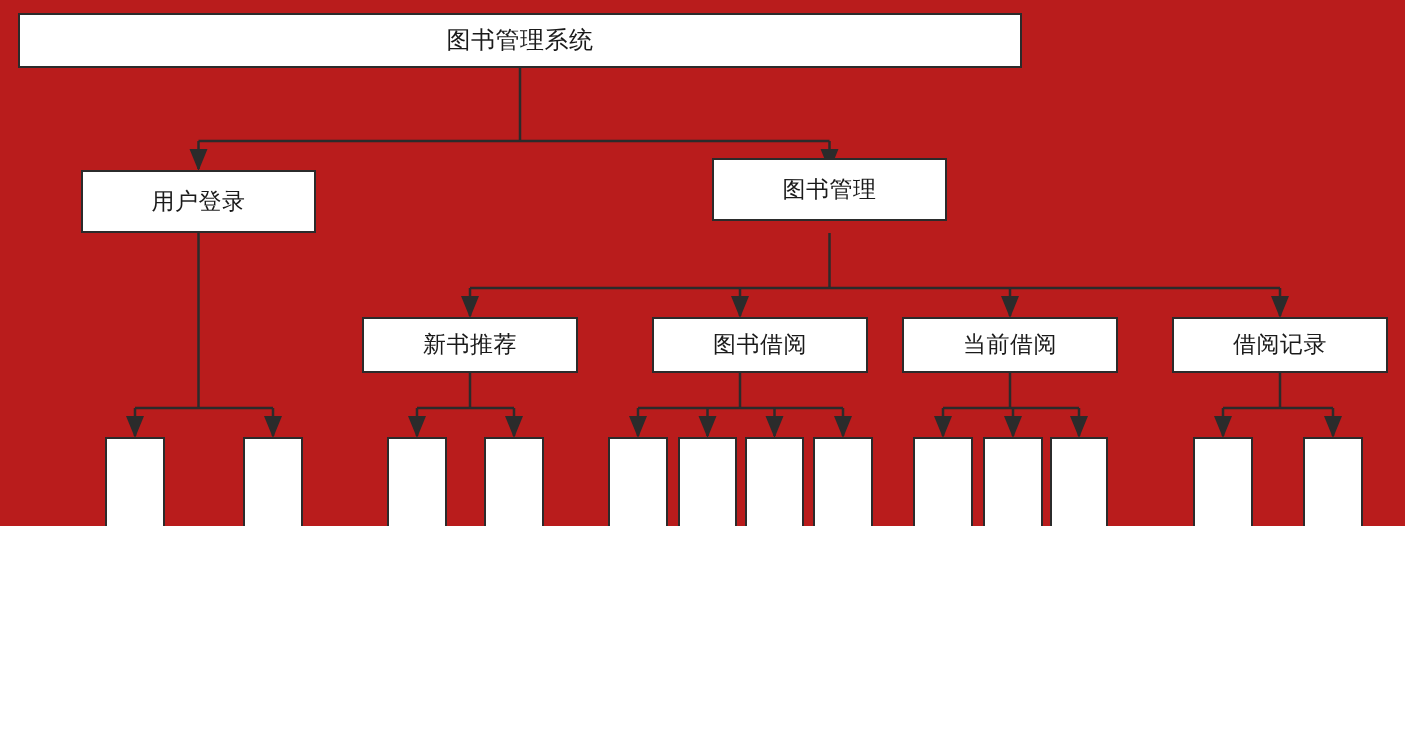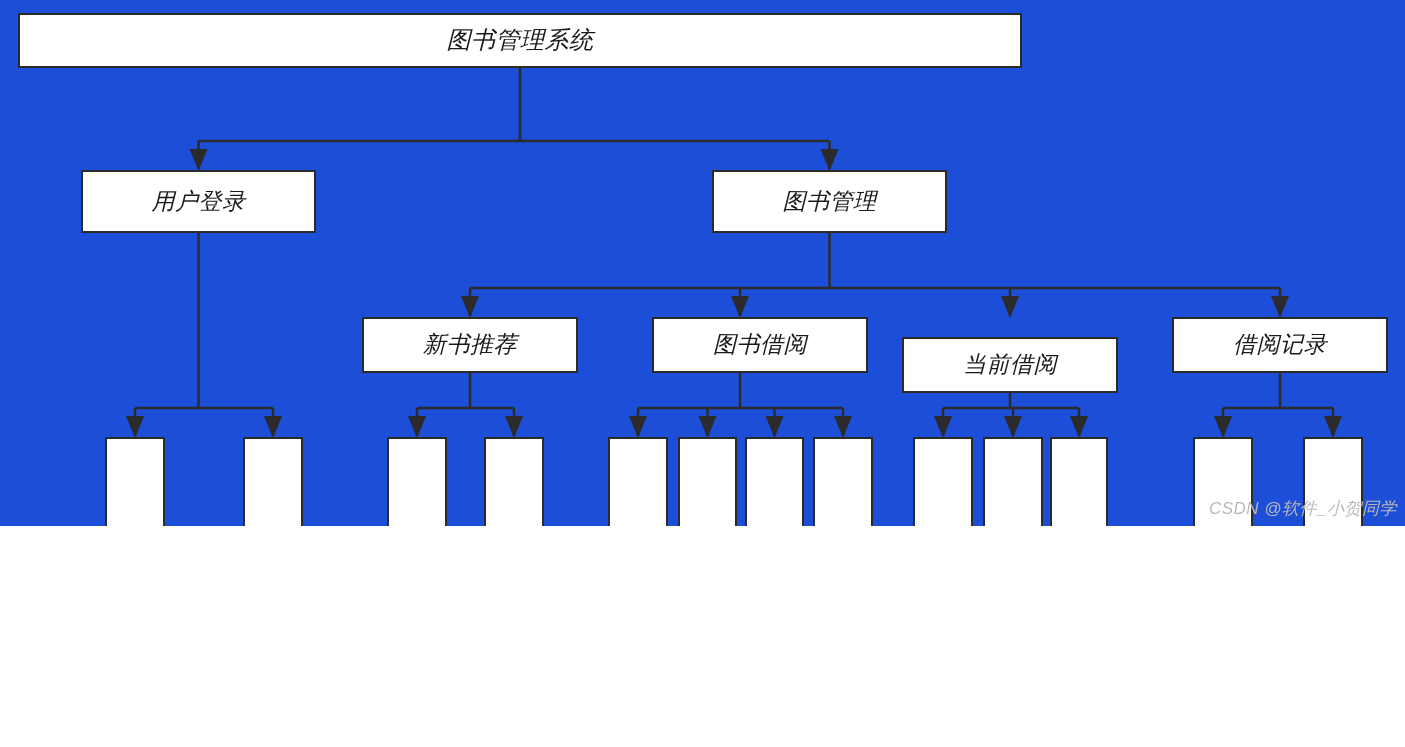--- a/index.html
+++ b/index.html
@@ -7,23 +7,22 @@
     padding: 0;
     background: #ffffff;
   }
   body {
     font-family: "Liberation Sans", "DejaVu Sans", sans-serif;
   }
   #canvas {
     position: relative;
     width: 1405px;
     height: 526px;
-    background: #1d4ed8;
+    background: #b91c1c;
     overflow: hidden;
-    font-style: italic;
   }
   #edges {
     position: absolute;
     left: 0;
     top: 0;
     width: 1405px;
     height: 747px;
     pointer-events: none;
   }
   .node {
@@ -131,30 +130,30 @@
       <line x1="1333" y1="408" x2="1333" y2="436" stroke="#2b2b2b" stroke-width="2.5"></line>
       <path d="M1324,416 L1342,416 L1333,438 Z" fill="#2b2b2b"></path>
     </svg>
   <div id="nodes">
       <div class="node h root" style="left: 18px; top: 13px; width: 1004px; height: 55px;">
         <span class="lbl">图书管理系统</span>
       </div>
       <div class="node h" style="left: 81px; top: 170px; width: 235px; height: 63px;">
         <span class="lbl">用户登录</span>
       </div>
-      <div class="node h" style="left: 712px; top: 170px; width: 235px; height: 63px;">
+      <div class="node h" style="left: 712px; top: 158px; width: 235px; height: 63px;">
         <span class="lbl">图书管理</span>
       </div>
       <div class="node h" style="left: 362px; top: 317px; width: 216px; height: 56px;">
         <span class="lbl">新书推荐</span>
       </div>
       <div class="node h" style="left: 632px; top: 317px; width: 216px; height: 56px; margin-left: 20px;">
         <span class="lbl">图书借阅</span>
       </div>
-      <div class="node h" style="left: 902px; top: 317px; width: 216px; height: 56px; margin-top: 20px;">
+      <div class="node h" style="left: 902px; top: 317px; width: 216px; height: 56px;">
         <span class="lbl">当前借阅</span>
       </div>
       <div class="node h" style="left: 1172px; top: 317px; width: 216px; height: 56px; align-items: center;">
         <span class="lbl">借阅记录</span>
       </div>
       <div class="node v" style="left: 105px; top: 437px; width: 60px; height: 296px;">
         <span class="lbl">用户登录</span>
       </div>
       <div class="node v" style="left: 243px; top: 437px; width: 60px; height: 296px;">
         <span class="lbl">注销登录</span>
@@ -186,14 +185,13 @@
       <div class="node v" style="left: 1050px; top: 437px; width: 58px; height: 296px;">
         <span class="lbl">确认归还（管理员）</span>
       </div>
       <div class="node v" style="left: 1193px; top: 437px; width: 60px; height: 296px;">
         <span class="lbl">新增借阅记录</span>
       </div>
       <div class="node v" style="left: 1303px; top: 437px; width: 60px; height: 296px;">
         <span class="lbl">查询借阅记录</span>
       </div>
     </div>
-  <div id="watermark">CSDN @软件_小贺同学</div>
 </div>
 
 </body></html>

